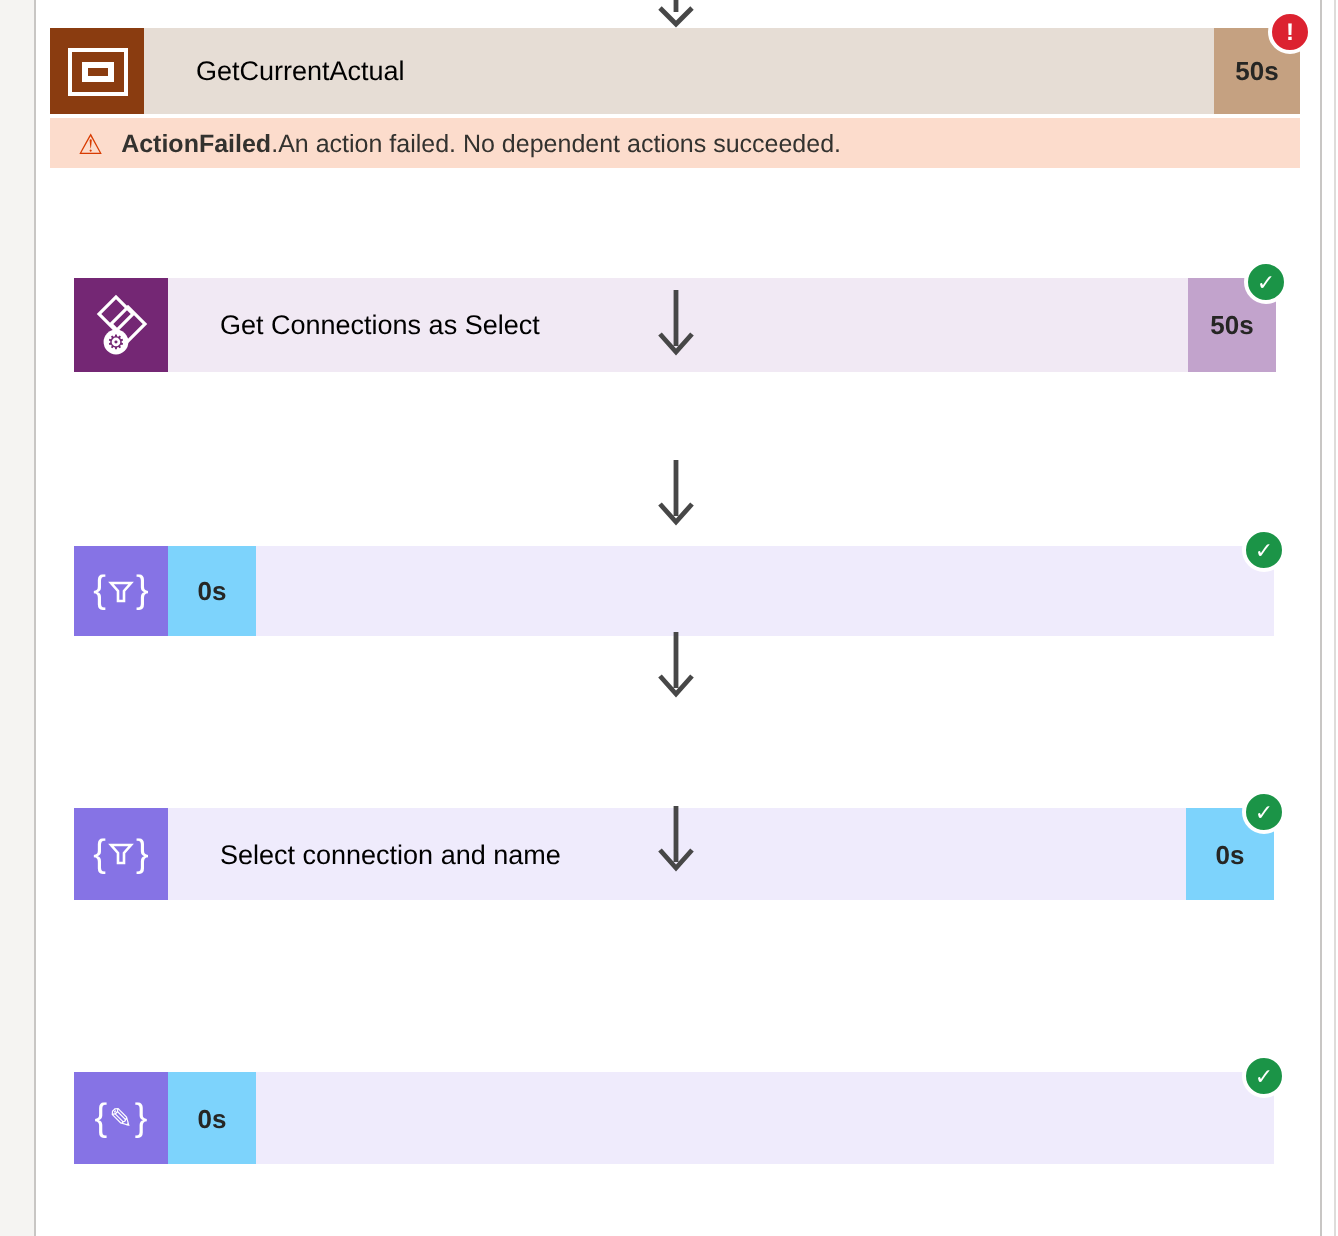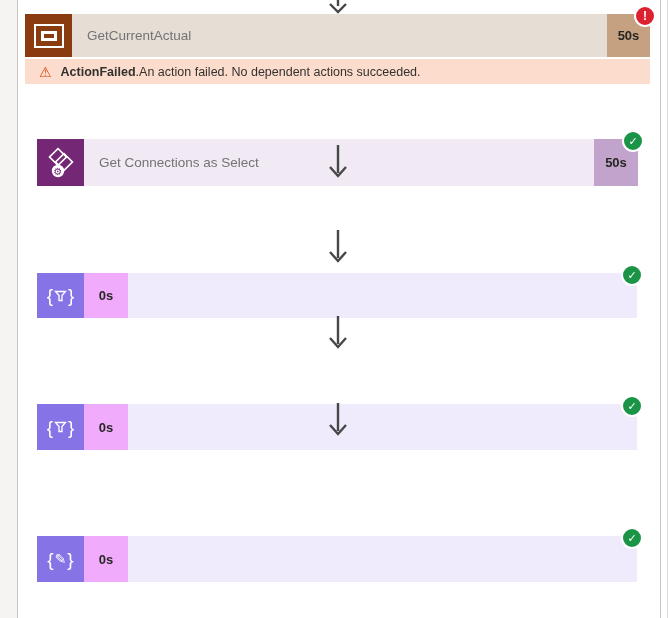--- a/index.html
+++ b/index.html
@@ -8,21 +8,21 @@
 
   .left-rail{position:absolute;left:0;top:0;width:17px;height:618px;background:#f5f4f2;border-right:1px solid #c8c6c4;}
   .right-line{position:absolute;top:0;width:1px;height:618px;background:#c8c6c4;}
   .right-line.outer{left:667px;background:#dedcda;}
   .right-line.inner{left:660px;}
 
   .arrow{position:absolute;left:327px;}
 
   .node{position:absolute;display:flex;align-items:stretch;}
   .node .icon{width:47px;flex:0 0 47px;display:flex;align-items:center;justify-content:center;color:#fff;}
-  .node .title{flex:1;display:flex;align-items:center;padding-left:15px;font-size:13.5px;color:#737373;}
+  .node .title{flex:1;display:flex;align-items:center;padding-left:26px;font-size:13.5px;color:#000000;}
   .node .chip{flex:0 0 44px;display:flex;align-items:center;justify-content:center;font-size:13px;color:#262624;font-weight:bold;}
 
   
   .n-scope{left:25px;top:14px;width:625px;height:43px;background:#e6ddd5;}
   .n-scope .icon{background:#8a3c10;}
   .n-scope .chip{flex-basis:43px;background:#c5a181;}
   .scope-glyph{width:26px;height:20px;border:2px solid #fff;display:flex;align-items:center;justify-content:center;}
   .scope-glyph i{display:block;width:10px;height:4px;border:3px solid #fff;}
 
   .errorbar{position:absolute;left:25px;top:59px;width:625px;height:25px;background:#fcdccc;display:flex;align-items:center;padding:0;box-sizing:border-box;font-size:12.5px;color:#33322f;}
@@ -30,21 +30,21 @@
   .errorbar b{font-weight:bold;}
 
   
   .n-plum{left:37px;top:96px;width:601px;height:47px;background:#f1e9f4;}
   .n-plum .icon{background:#742774;}
   .n-plum .chip{background:#c2a3cc;}
 
   
   .n-data{left:37px;width:600px;height:46px;background:#efebfc;}
   .n-data .icon{background:#8673e5;}
-  .n-data .chip{background:#f0abfc;}
+  .n-data .chip{background:#7dd3fc;}
   .n-filter1{top:183px;height:45px;}
   .n-select1{top:269px;}
   .n-compose1{top:355px;}
 
   .brace{font-size:19px;color:#fff;font-weight:400;line-height:1;}
   .glyph-mid{margin:0 1px;display:flex;align-items:center;}
   .pencil{font-size:14px;color:#fff;line-height:1;}
 
   .badge{position:absolute;top:-9px;right:-6px;width:18px;height:18px;border-radius:50%;border:2px solid #fff;display:flex;align-items:center;justify-content:center;color:#fff;box-sizing:content-box;}
   .badge.ok{background:#1b9447;font-size:11px;}
@@ -120,20 +120,21 @@
   <div class="node n-data n-select1 badge-host">
     <div class="icon">
       <span class="brace">{</span>
       <span class="glyph-mid">
           <svg width="13" height="12" viewBox="0 0 13 12">
             <path d="M1.5 1.5 H11.5 L8 5.5 V10.5 H5 V5.5 Z" fill="none" stroke="#fff" stroke-width="1.3"></path>
           </svg>
         </span>
       <span class="brace">}</span>
     </div>
+    <div class="title">Select connection and name</div>
     <div class="chip">0s</div>
     <div class="badge ok">✓</div>
   </div>
 
   <svg class="arrow" style="top:316px" width="22" height="38">
     <path d="M11 0 L11 28 M3 22 L11 31 L19 22" stroke="#474747" stroke-width="2.4" fill="none"></path>
   </svg>
 
   <div class="node n-data n-compose1 badge-host">
     <div class="icon">

